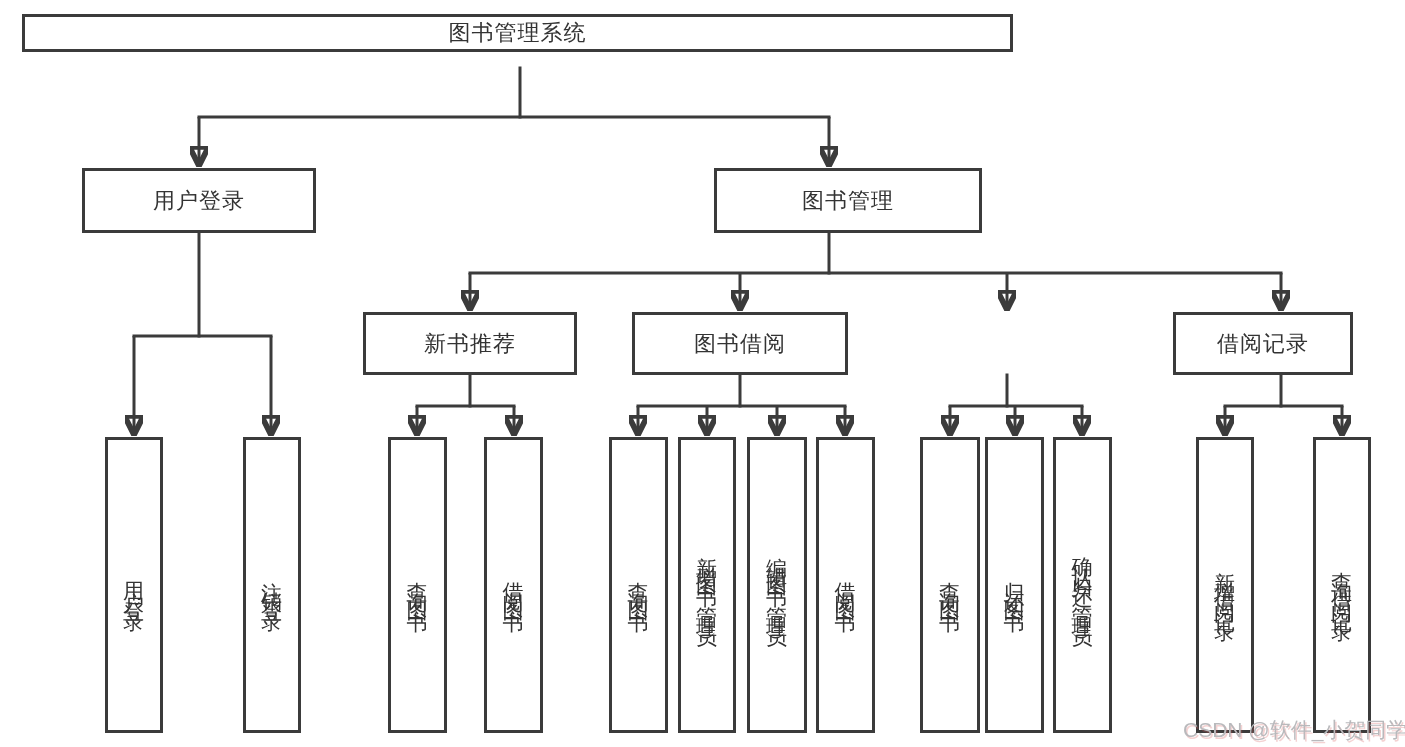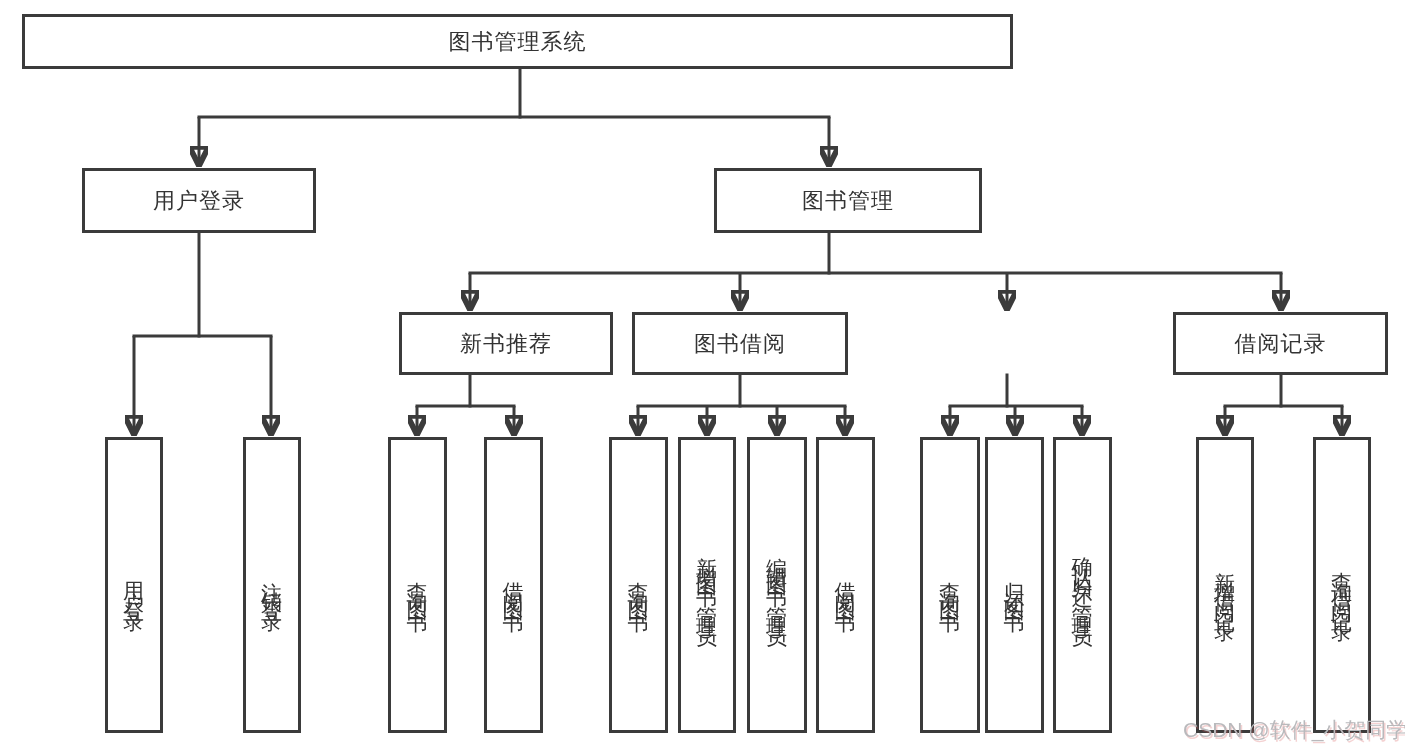--- a/index.html
+++ b/index.html
@@ -16,21 +16,21 @@
   .node{
     position:absolute;
     box-sizing:border-box;
     background:#ffffff;
     border:3px solid #3b3b3b;
     display:flex;align-items:center;justify-content:center;
     color:#333333;
     z-index:2;
   }
   .node.hbox{font-size:22px;letter-spacing:1px;}
-  .node.root{left:22px;top:14px;width:991px;height:55px;}
+  .node.root{left:22px;top:14px;width:991px;height:38px;}
   .node.lvl2{top:168px;height:65px;}
   .node.lvl3{top:312px;height:63px;}
   .node.leaf{top:437px;height:296px;}
   .leaf .vtext{
     writing-mode:vertical-rl;
     font-size:21px;
     letter-spacing:10px;
     color:#333333;
     line-height:1;
   }
@@ -96,27 +96,27 @@
     <span>图书管理系统</span>
   </div>
 
   <div class="node lvl2 hbox" style="left:82px;width:234px;">
     <span>用户登录</span>
   </div>
   <div class="node lvl2 hbox" style="left:714px;width:268px;">
     <span>图书管理</span>
   </div>
 
-  <div class="node lvl3 hbox" style="left:363px;width:214px;margin-left:36px;">
+  <div class="node lvl3 hbox" style="left:363px;width:214px;">
     <span>新书推荐</span>
   </div>
   <div class="node lvl3 hbox" style="left:632px;width:216px;">
     <span>图书借阅</span>
   </div>
-  <div class="node lvl3 hbox" style="left:1173px;width:215px;">
+  <div class="node lvl3 hbox" style="left:1173px;width:180px;">
     <span>借阅记录</span>
   </div>
 
   <div class="node leaf" style="left:105px;width:58px;">
     <span class="vtext">用户登录</span>
   </div>
   <div class="node leaf" style="left:243px;width:58px;">
     <span class="vtext">注销登录</span>
   </div>
 

